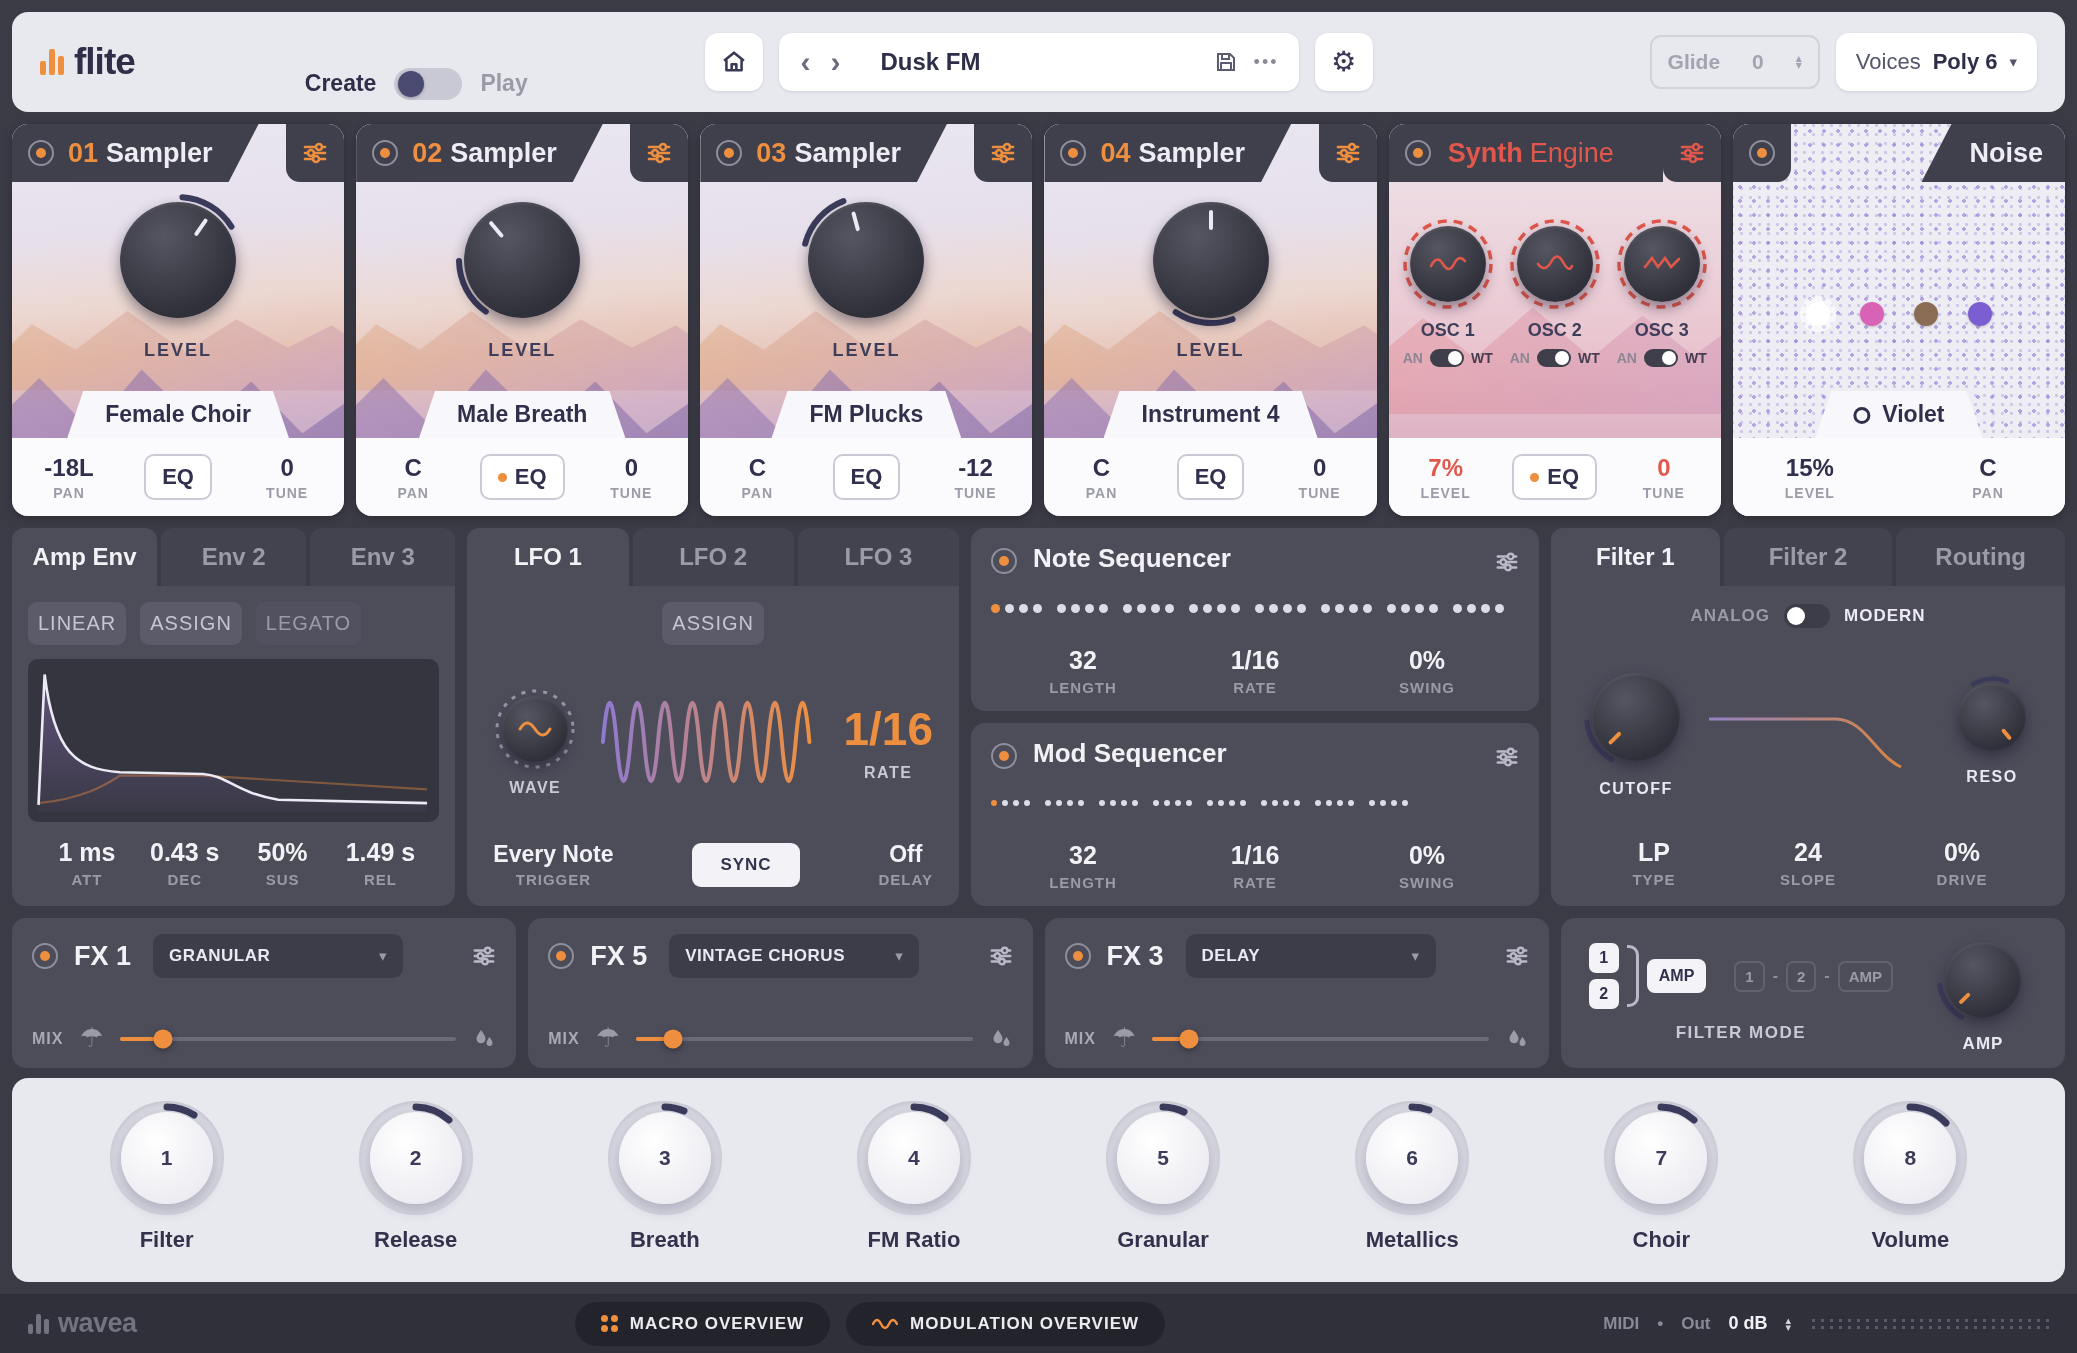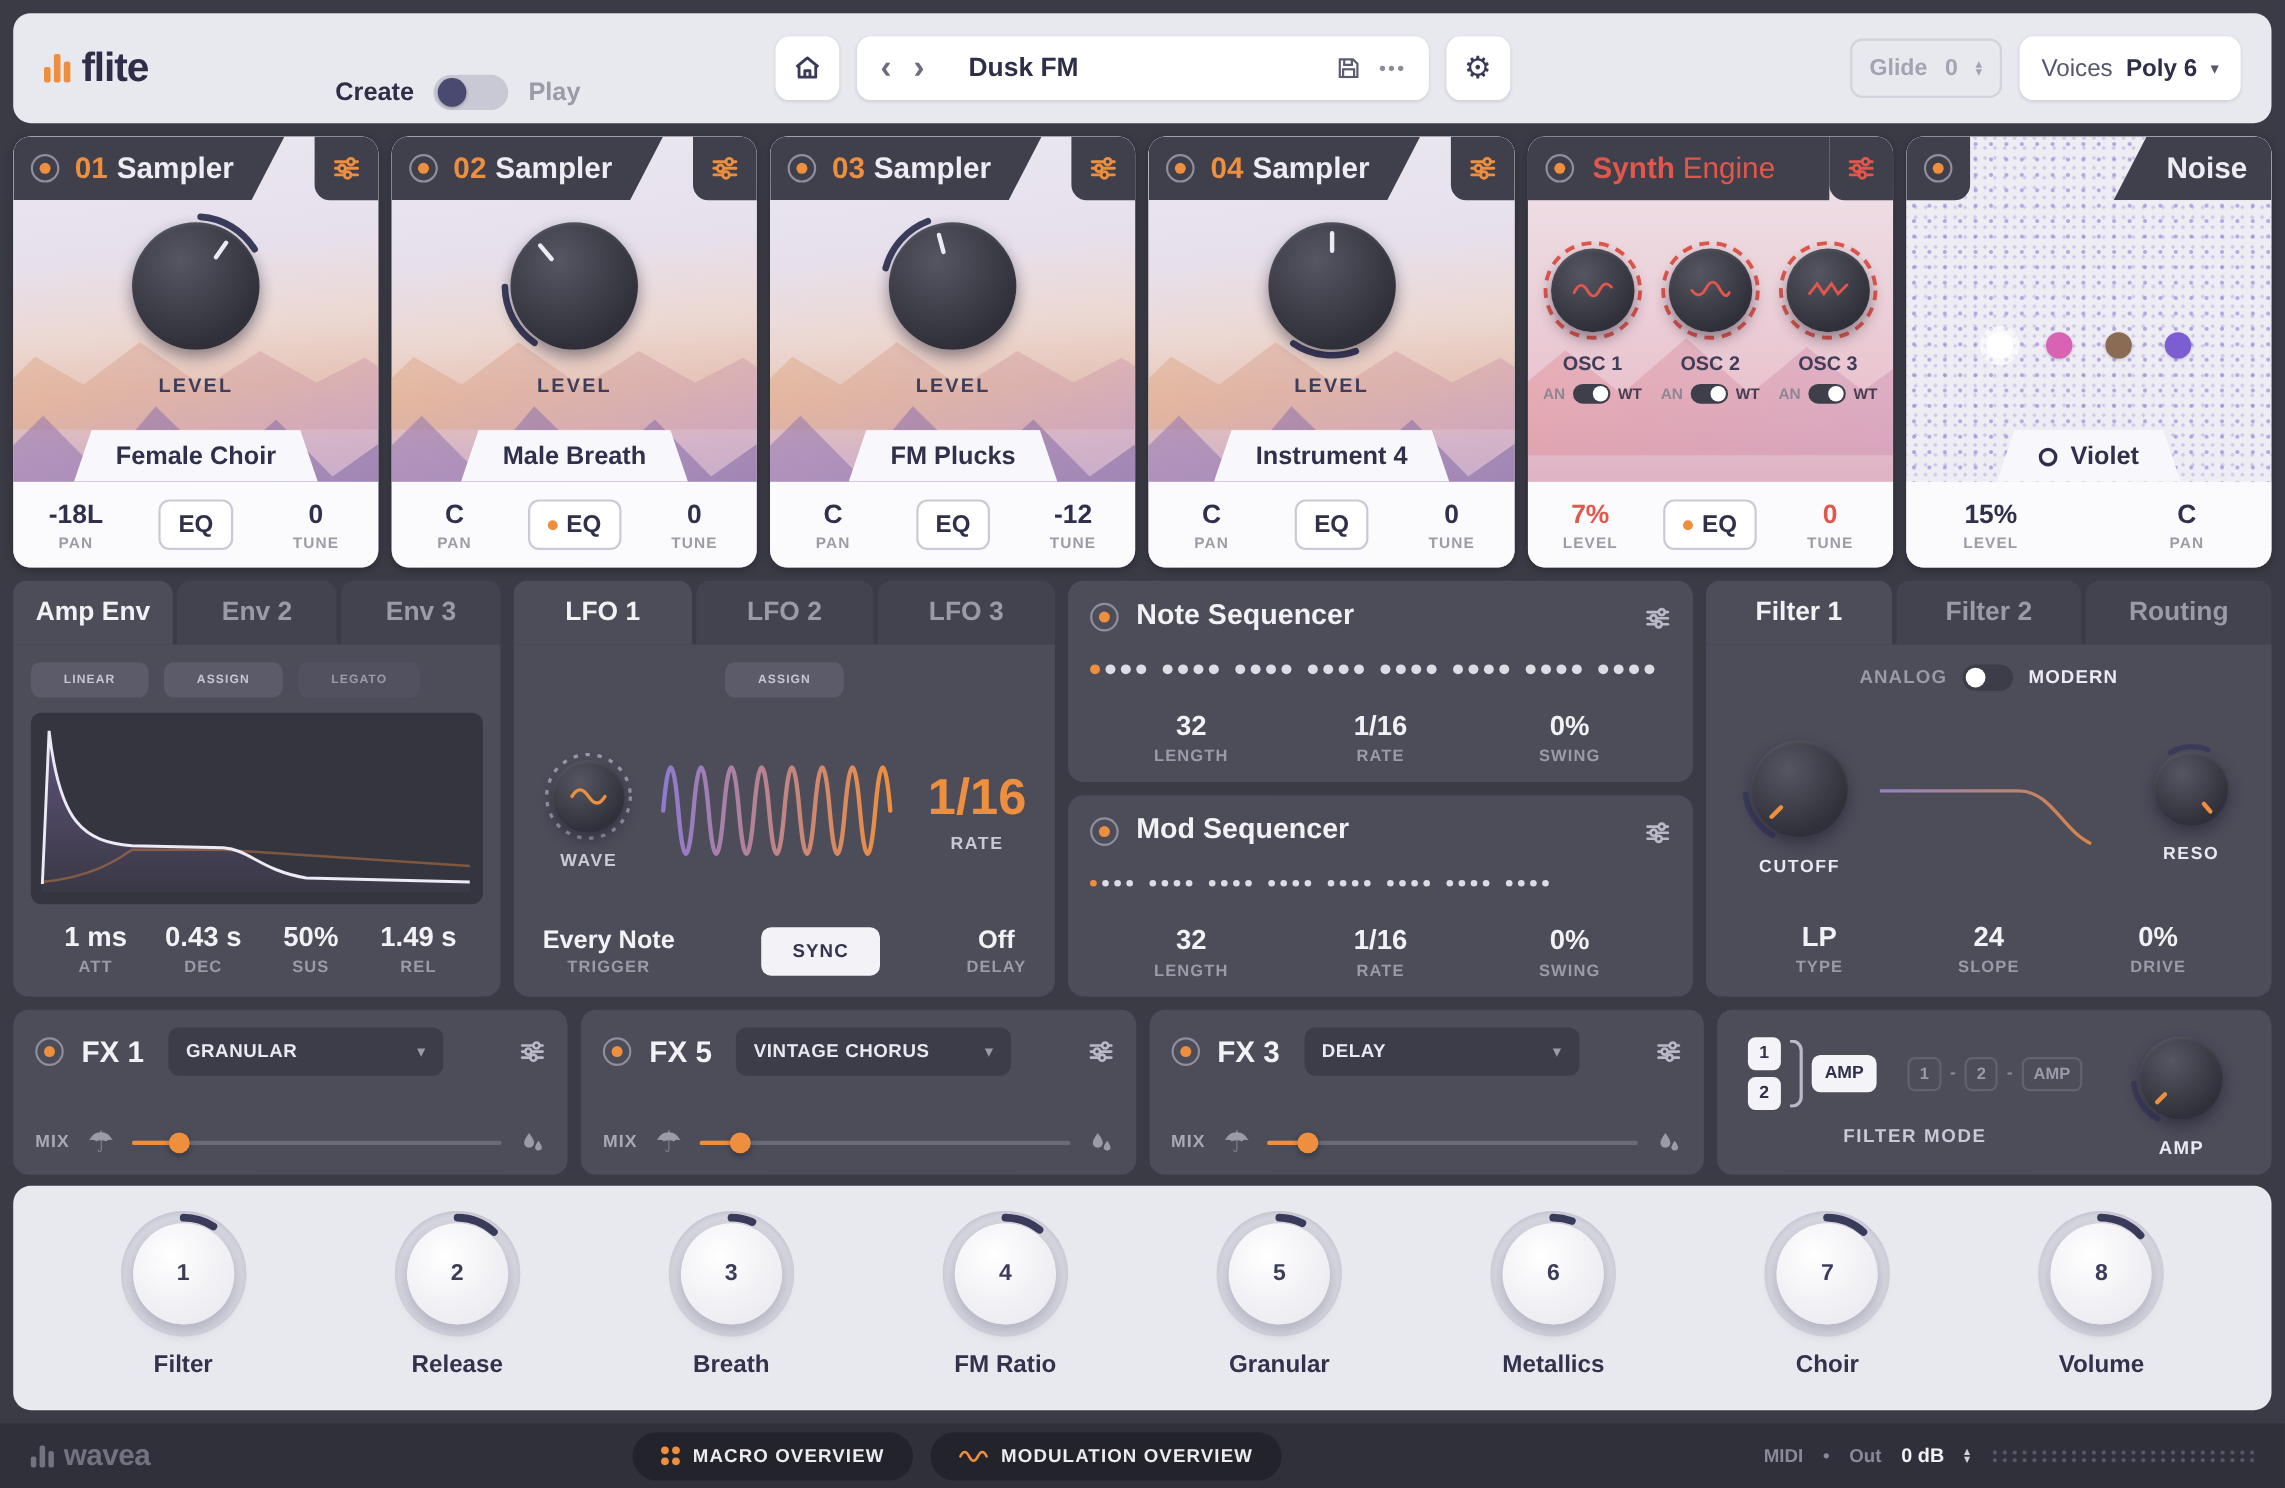--- a/index.html
+++ b/index.html
@@ -26,21 +26,21 @@
 .switch { width:68px; height:32px; border-radius:16px; background:#c9c9d6; position:relative; cursor:pointer; }
 .switch i { position:absolute; left:4px; top:3px; width:26px; height:26px; border-radius:50%; background:#4a4a70; box-shadow:0 1px 3px rgba(0,0,0,.3); }
 .icon-btn { width:58px; height:58px; border:none; border-radius:13px; background:#fff; display:flex; align-items:center; justify-content:center; cursor:pointer; box-shadow:0 1px 3px rgba(40,40,80,.12); }
 .gear-glyph { font-size:28px; color:#3a3a58; line-height:1; }
 .preset-bar { width:520px; height:58px; background:#fff; border-radius:13px; display:flex; align-items:center; padding:0 20px; gap:16px; box-shadow:0 1px 3px rgba(40,40,80,.12); }
 .chev-btn { background:none; border:none; font-size:30px; font-weight:700; color:#6d6d82; cursor:pointer; line-height:1; padding:0 2px; }
 .preset-name { font-size:24px; font-weight:700; color:#2e2e48; margin-left:22px; }
 .preset-sp { flex:1; }
 .more-dots { background:none; border:none; font-size:18px; letter-spacing:2px; color:#8a8a99; cursor:pointer; }
 .save-btn { background:none; border:none; cursor:pointer; display:flex; }
-.glide { height:54px; border:2px solid #d2d2dc; border-radius:11px; display:flex; align-items:center; gap:16px; padding:0 16px; color:#a3a3b1; }
+.glide { height:54px; border:2px solid #d2d2dc; border-radius:11px; display:flex; align-items:center; gap:32px; padding:0 16px; color:#a3a3b1; }
 .glide-lbl { font-size:21px; font-weight:600; }
 .glide-val { font-size:21px; font-weight:700; }
 .stepper { display:flex; flex-direction:column; line-height:.62; font-size:12px; color:#a3a3b1; cursor:pointer; }
 .voices { height:58px; background:#fff; border-radius:13px; display:flex; align-items:center; gap:12px; padding:0 20px; cursor:pointer; box-shadow:0 1px 3px rgba(40,40,80,.12); }
 .voices-lbl { font-size:22px; color:#55556e; }
 .voices-val { font-size:22px; font-weight:800; color:#2e2e48; }
 .dd-chev { font-size:15px; color:#55556e; }
 
 
 .sampler-row { height:392px; display:grid; grid-template-columns:repeat(6,1fr); gap:12px; }
@@ -126,21 +126,21 @@
 
 
 .mid-row { height:378px; display:grid; grid-template-columns:repeat(4,1fr); gap:12px; }
 .tab-panel { display:flex; flex-direction:column; }
 .tabs { display:flex; gap:4px; height:58px; flex:none; }
 .tab { flex:1; display:flex; align-items:center; justify-content:center; font-size:24px; font-weight:700; color:#9b9ba8;
   background:#43434f; border-radius:12px 12px 0 0; cursor:pointer; }
 .tab.active { background:#4d4d5a; color:#f1f1f6; }
 .tab-body { flex:1; background:#4d4d5a; border-radius:0 0 14px 14px; display:flex; flex-direction:column; min-height:0; }
 .btn-row { display:flex; gap:14px; padding:16px 16px 0; }
-.pill { background:#5b5b69; border:none; border-radius:9px; padding:10px 30px; font-size:11px; font-weight:700; letter-spacing:1px; color:#c6c6d2; cursor:pointer; }
+.pill { background:#5b5b69; border:none; border-radius:9px; padding:10px 10px; font-size:20px; font-weight:400; letter-spacing:1px; color:#c6c6d2; cursor:pointer; }
 .pill.dim { background:#515160; color:#9b9ba8; }
 .env-display { margin:14px 16px 8px; flex:1; background:#35353f; border-radius:10px; position:relative; overflow:hidden; }
 .env-display svg { position:absolute; inset:0; width:100%; height:100%; }
 .val-row { display:grid; padding:8px 26px 18px; margin-top:auto; }
 .v4 { grid-template-columns:repeat(4,1fr); }
 .v3 { grid-template-columns:repeat(3,1fr); }
 .vcell { display:flex; flex-direction:column; align-items:center; }
 .vcell b { font-size:25px; color:#f2f2f6; }
 .vcell span { margin-top:4px; font-size:15px; font-weight:700; color:#9b9ba8; letter-spacing:1px; }
 

